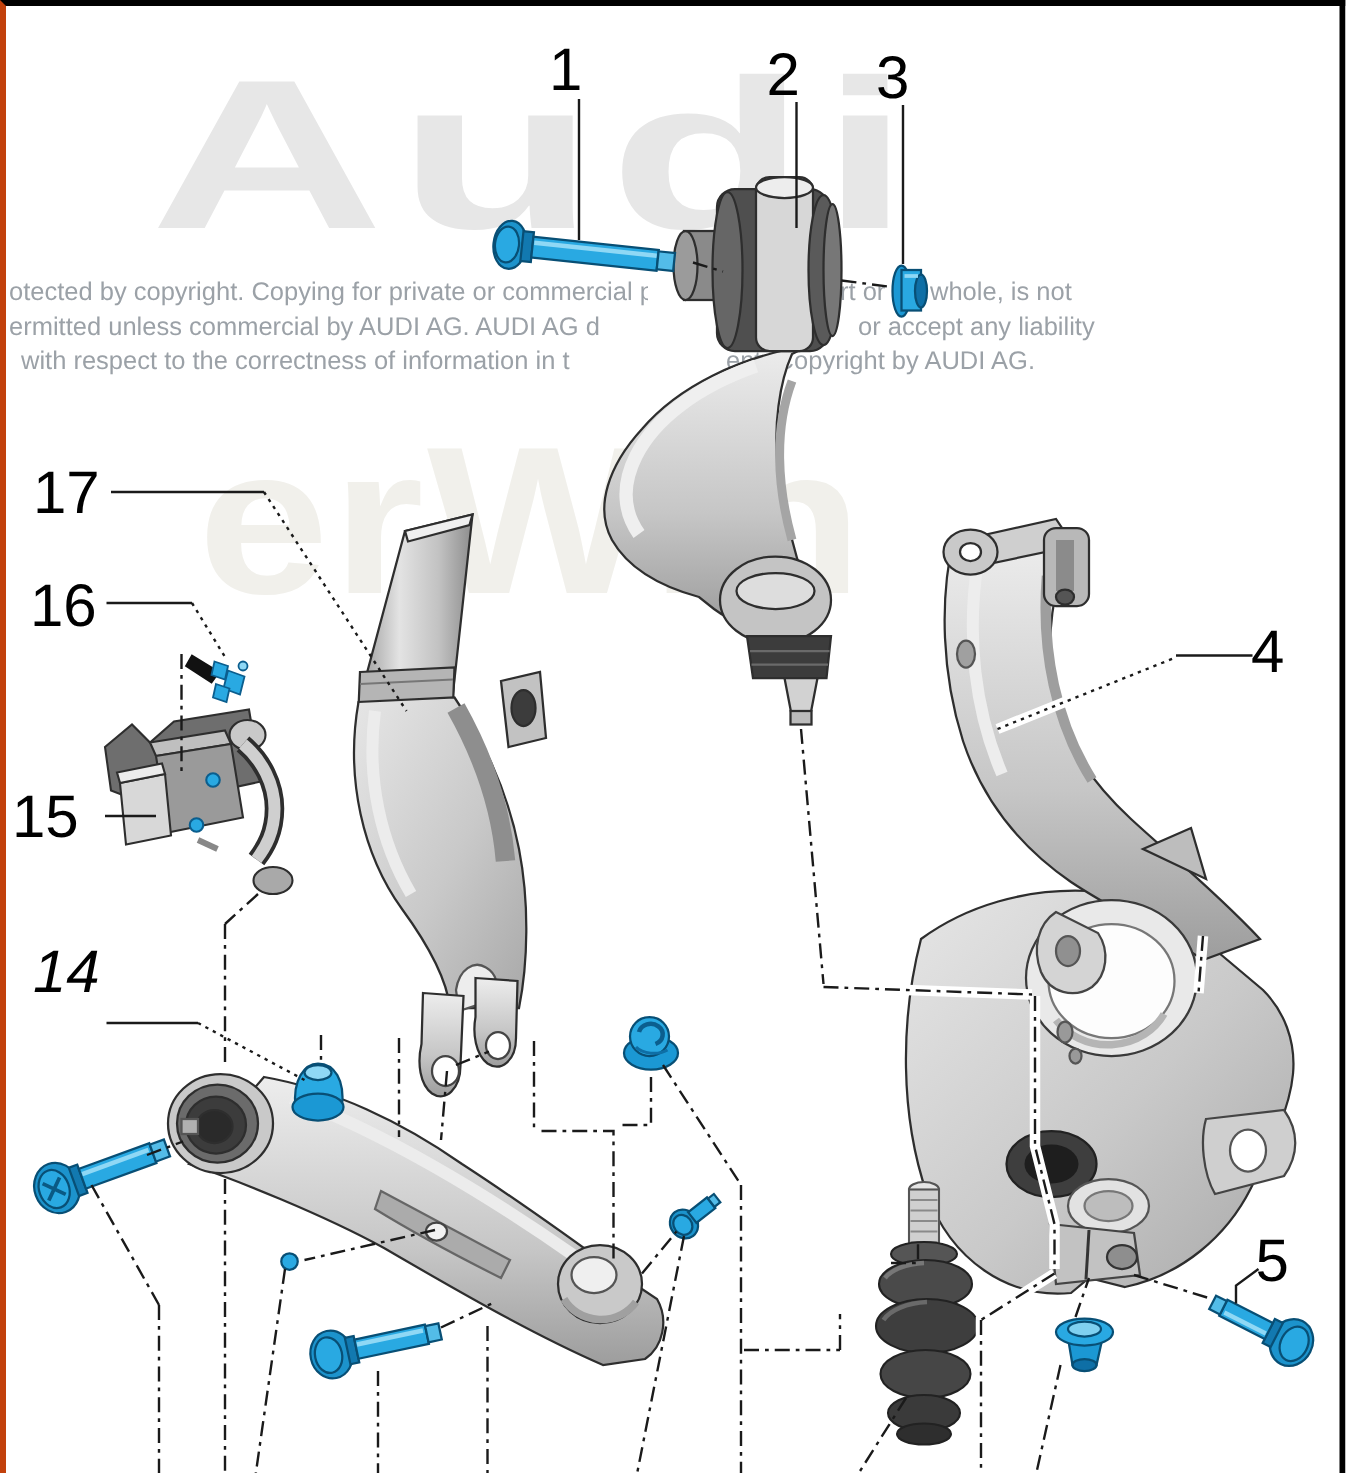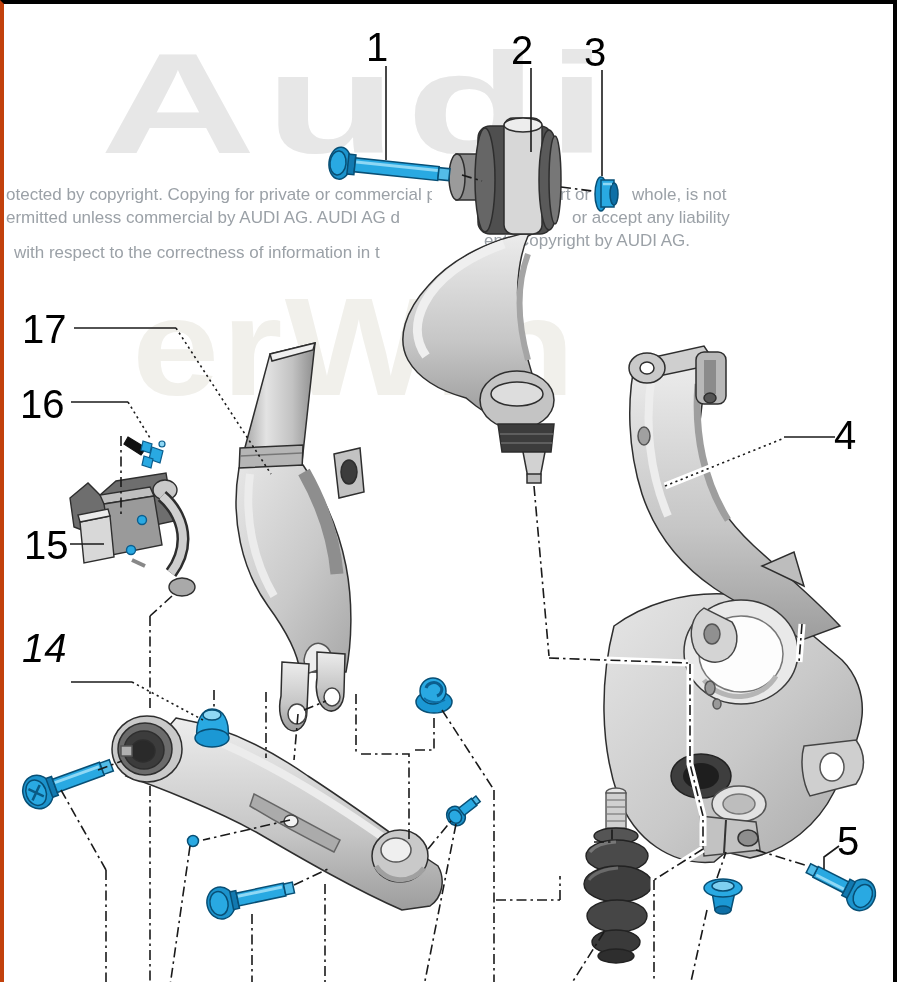--- a/index.html
+++ b/index.html
@@ -19,24 +19,24 @@
 </head>
 <body>
 
 <div id="stage">
 
   <div class="wm-top">Audi</div>
   <div class="wm-mid">erWin</div>
 
   <div class="cp" style="left:2px;top:179px;">otected by copyright. Copying for private or commercial p</div>
   <div class="cp" style="left:556px;top:179px;">rt or</div>
-  <div class="cp" style="left:616px;top:179px;margin-left:12px;">whole, is not</div>
+  <div class="cp" style="left:616px;top:179px;">whole, is not</div>
   <div class="cp" style="left:2px;top:202px;">ermitted unless commercial by AUDI AG. AUDI AG d</div>
   <div class="cp" style="left:568px;top:202px;">or accept any liability</div>
-  <div class="cp" style="left:10px;top:237px;">with respect to the correctness of information in t</div>
+  <div class="cp" style="left:10px;top:225px;">with respect to the correctness of information in t</div>
   <div class="cp" style="left:480px;top:225px;">ent. Copyright by AUDI AG.</div>
 
   <svg id="art" width="897" height="982" viewBox="0 0 897 982">
     <defs>
       <linearGradient id="gTube" x1="0" y1="0" x2="1" y2="0">
         <stop offset="0" stop-color="#9a9a9a"></stop>
           <stop offset="0.35" stop-color="#e3e3e3"></stop>
         <stop offset="0.7" stop-color="#c2c2c2"></stop>
           <stop offset="1" stop-color="#8d8d8d"></stop>
       </linearGradient>
@@ -350,16 +350,16 @@
   </svg>
 
   <div id="callouts">
       <div class="callout" style="left: 362px; top: 23px;">1</div>
       <div class="callout" style="left: 507px; top: 26px;">2</div>
       <div class="callout" style="left: 580px; top: 28px;">3</div>
       <div class="callout" style="left: 830px; top: 411px;">4</div>
       <div class="callout" style="left: 833px; top: 817px;">5</div>
       <div class="callout" style="left: 18px; top: 305px;">17</div>
       <div class="callout" style="left: 16px; top: 380px;">16</div>
-      <div class="callout" style="left: 20px; top: 521px;">15</div>
+      <div class="callout" style="left: 4px; top: 521px;">15</div>
       <div class="callout" style="left: 18px; top: 624px; font-style: italic;">14</div>
     </div>
 </div>
 
 </body></html>

